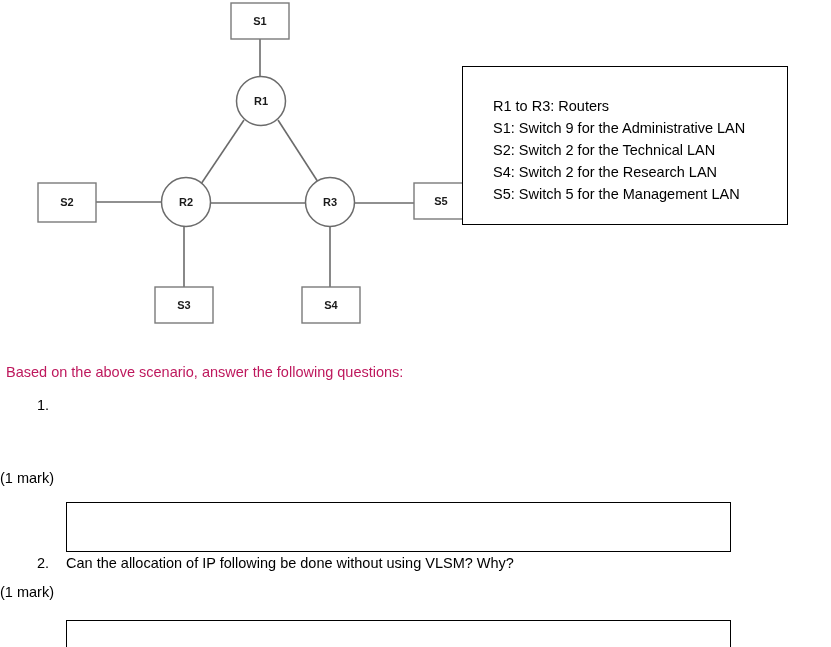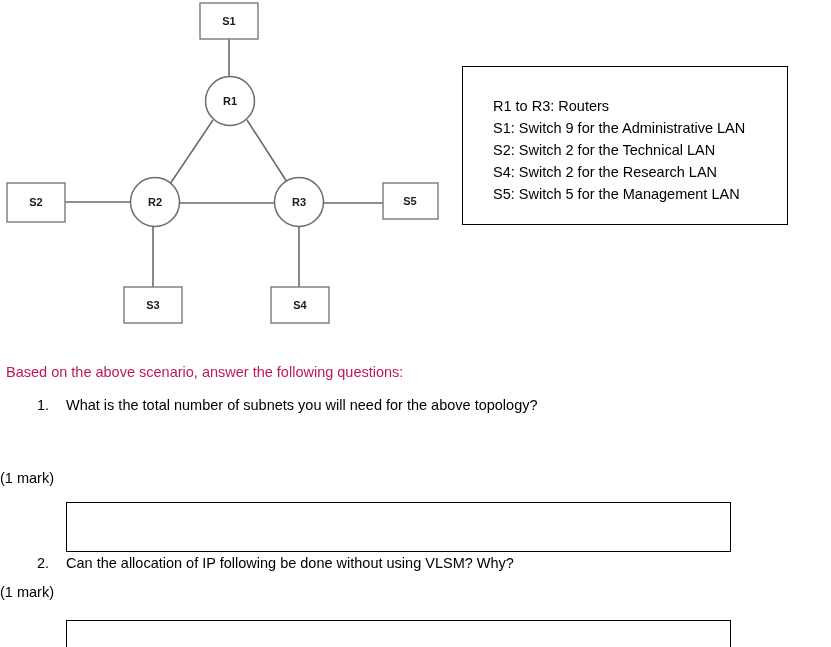--- a/index.html
+++ b/index.html
@@ -16,20 +16,21 @@
     color: #000000;
   }
 
   
   #topology {
     position: absolute;
     left: 0;
     top: 0;
     width: 450px;
     height: 340px;
+    padding-left: 31px;
   }
   #topology svg {
     display: block;
   }
   .node-label {
     font-family: "Liberation Sans", sans-serif;
     font-size: 11px;
     font-weight: bold;
     fill: #1a1a1a;
   }
@@ -175,21 +176,20 @@
   </ul>
 </div>
 
 <div id="question-section">
 
   <div id="intro-line">Based on the above scenario, answer the following questions:</div>
 
   <div class="question-block" style="top:37px;">
     <div class="q-row">
       <span class="q-number">1.</span>
-      <span class="q-text">What is the total number of subnets you will need for the above topology?</span>
     </div>
     <div class="mark-label" style="top:73px;">(1 mark)</div>
     <div class="answer-box" style="top:105px; height:50px;">
       <span></span>
     </div>
   </div>
 
   <div class="question-block" style="top:195px;">
     <div class="q-row">
       <span class="q-number">2.</span>

